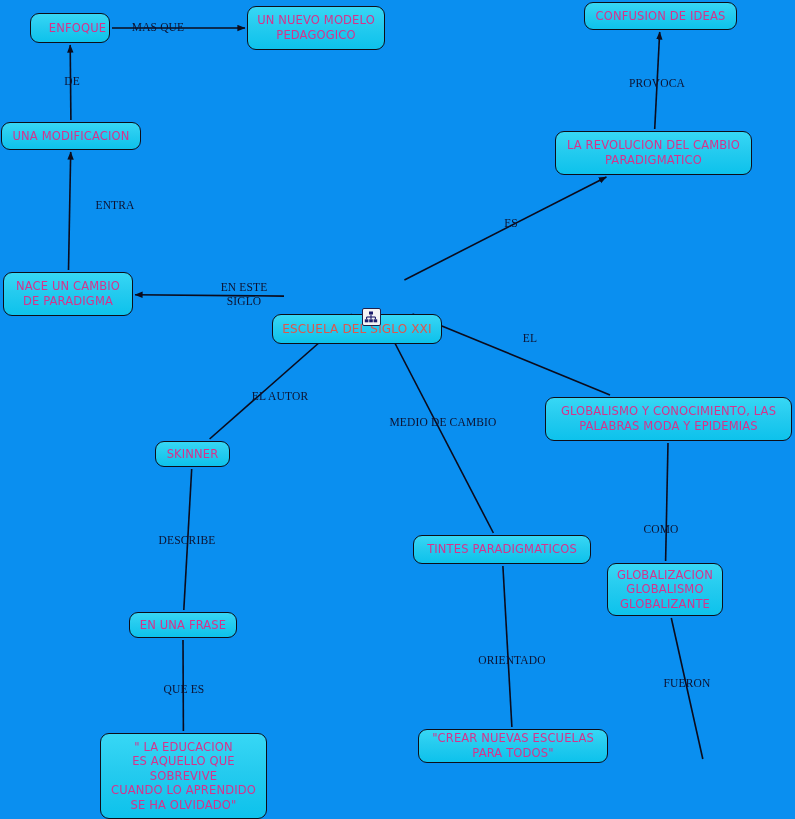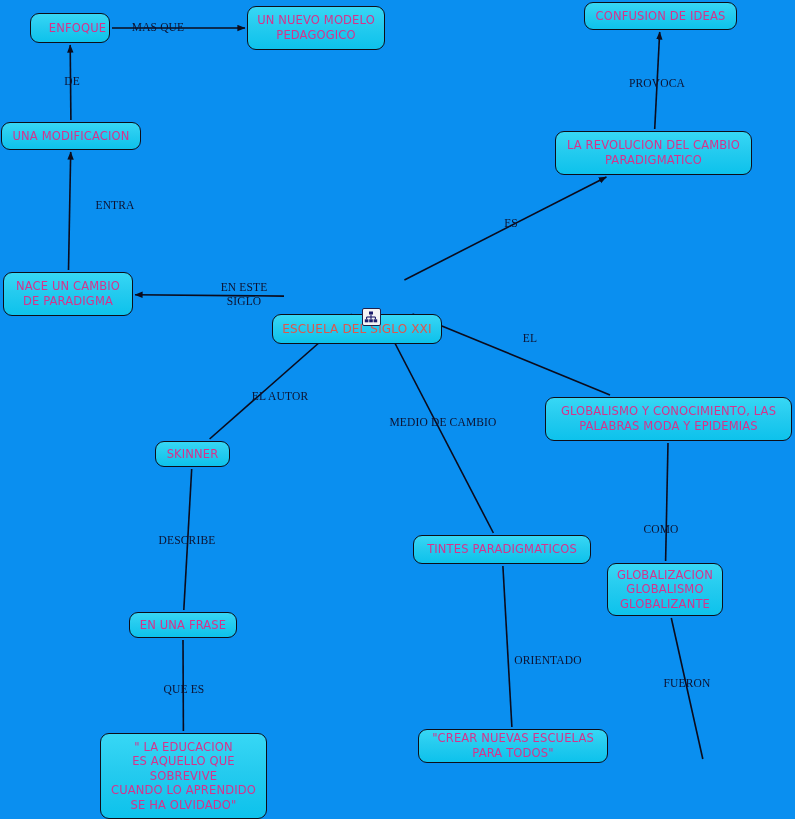--- a/index.html
+++ b/index.html
@@ -142,16 +142,16 @@
     <div class="link-label" style="left: 623px; top: 76px; width: 68px;">PROVOCA</div>
     <div class="link-label" style="left: 45px; top: 198px; width: 48px; margin-left: 46px;">ENTRA</div>
     <div class="link-label" style="left: 500px; top: 216px; width: 22px;">ES</div>
     <div class="link-label" style="left: 211px; top: 280px; width: 66px;">EN ESTE
 SIGLO</div>
     <div class="link-label" style="left: 520px; top: 331px; width: 20px;">EL</div>
     <div class="link-label" style="left: 245px; top: 389px; width: 70px;">EL AUTOR</div>
     <div class="link-label" style="left: 382px; top: 415px; width: 122px;">MEDIO DE CAMBIO</div>
     <div class="link-label" style="left: 640px; top: 487px; width: 42px; margin-top: 35px;">COMO</div>
     <div class="link-label" style="left: 152px; top: 533px; width: 70px;">DESCRIBE</div>
-    <div class="link-label" style="left: 472px; top: 653px; width: 80px; margin-left: 36px;">ORIENTADO</div>
+    <div class="link-label" style="left: 472px; top: 653px; width: 80px;">ORIENTADO</div>
     <div class="link-label" style="left: 659px; top: 676px; width: 56px;">FUERON</div>
     <div class="link-label" style="left: 158px; top: 682px; width: 52px;">QUE ES</div>
   </div>
 
 </body></html>

